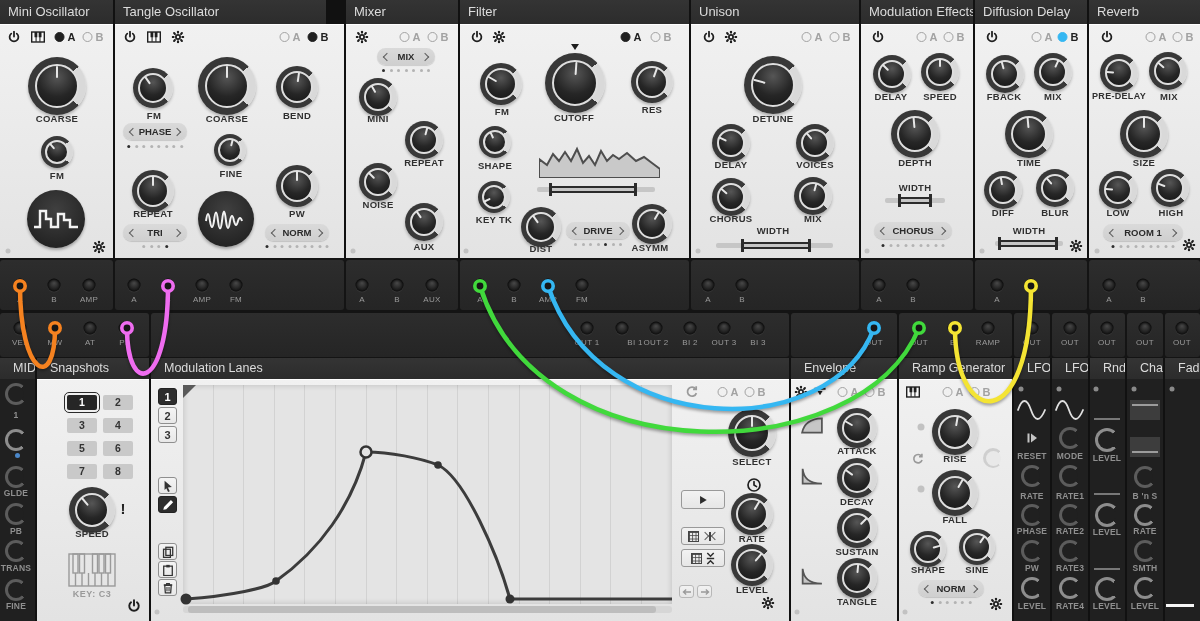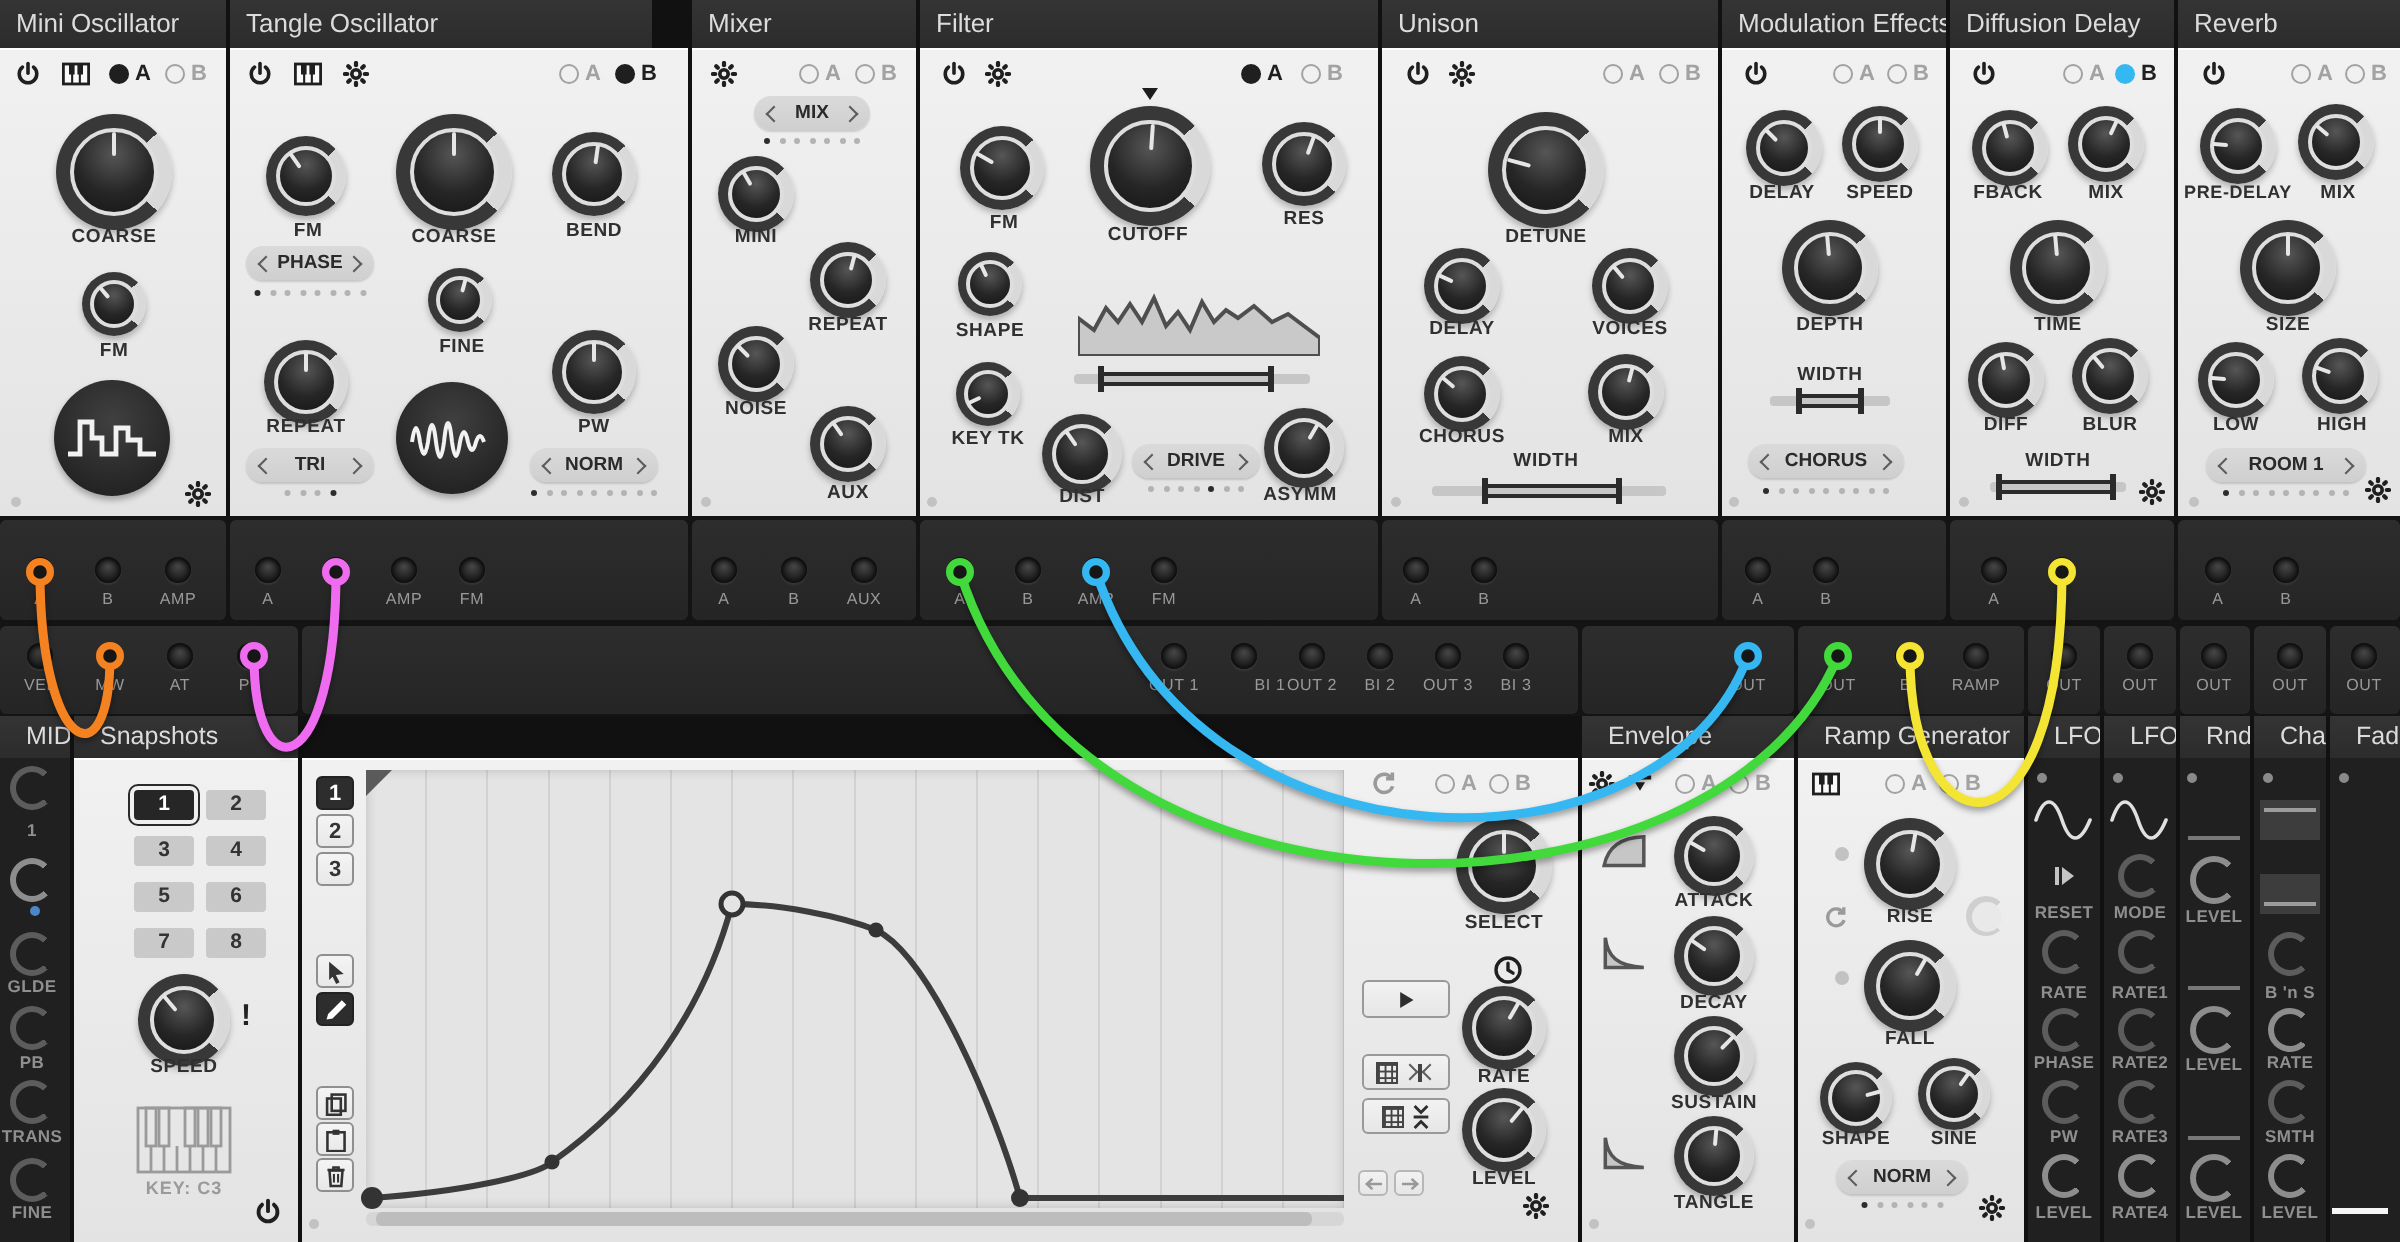--- a/index.html
+++ b/index.html
@@ -764,20 +764,21 @@
     <span class="jlbl" style="left:1070px;top:338px">OUT</span>
 <span class="jk" style="left:1107px;top:328px"></span>
     <span class="jlbl" style="left:1107px;top:338px">OUT</span>
 <span class="jk" style="left:1145px;top:328px"></span>
     <span class="jlbl" style="left:1145px;top:338px">OUT</span>
 <span class="jk" style="left:1182px;top:328px"></span>
     <span class="jlbl" style="left:1182px;top:338px">OUT</span>
 
 <div class="bhd" style="left:0;width:35px"><span>MIDI</span></div>
 <div class="bhd" style="left:37px;width:112px"><span>Snapshots</span></div>
+<div class="bhd" style="left:151px;width:638px"><span>Modulation Lanes</span></div>
 <div class="bhd" style="left:791px;width:106px"><span>Envelope</span></div>
 <div class="bhd" style="left:899px;width:113px"><span>Ramp Generator</span></div>
 <div class="bhd" style="left:1014px;width:36px"><span>LFO</span></div>
 <div class="bhd" style="left:1052px;width:36px"><span>LFO</span></div>
 <div class="bhd" style="left:1090px;width:35px"><span>Rnd</span></div>
 <div class="bhd" style="left:1127px;width:36px"><span>Chaos</span></div>
 <div class="bhd" style="left:1165px;width:35px"><span>Fade</span></div>
 
 <div class="dbody" style="left:0;width:35px"></div>
 <div class="bbody" style="left:37px;width:112px"></div>

